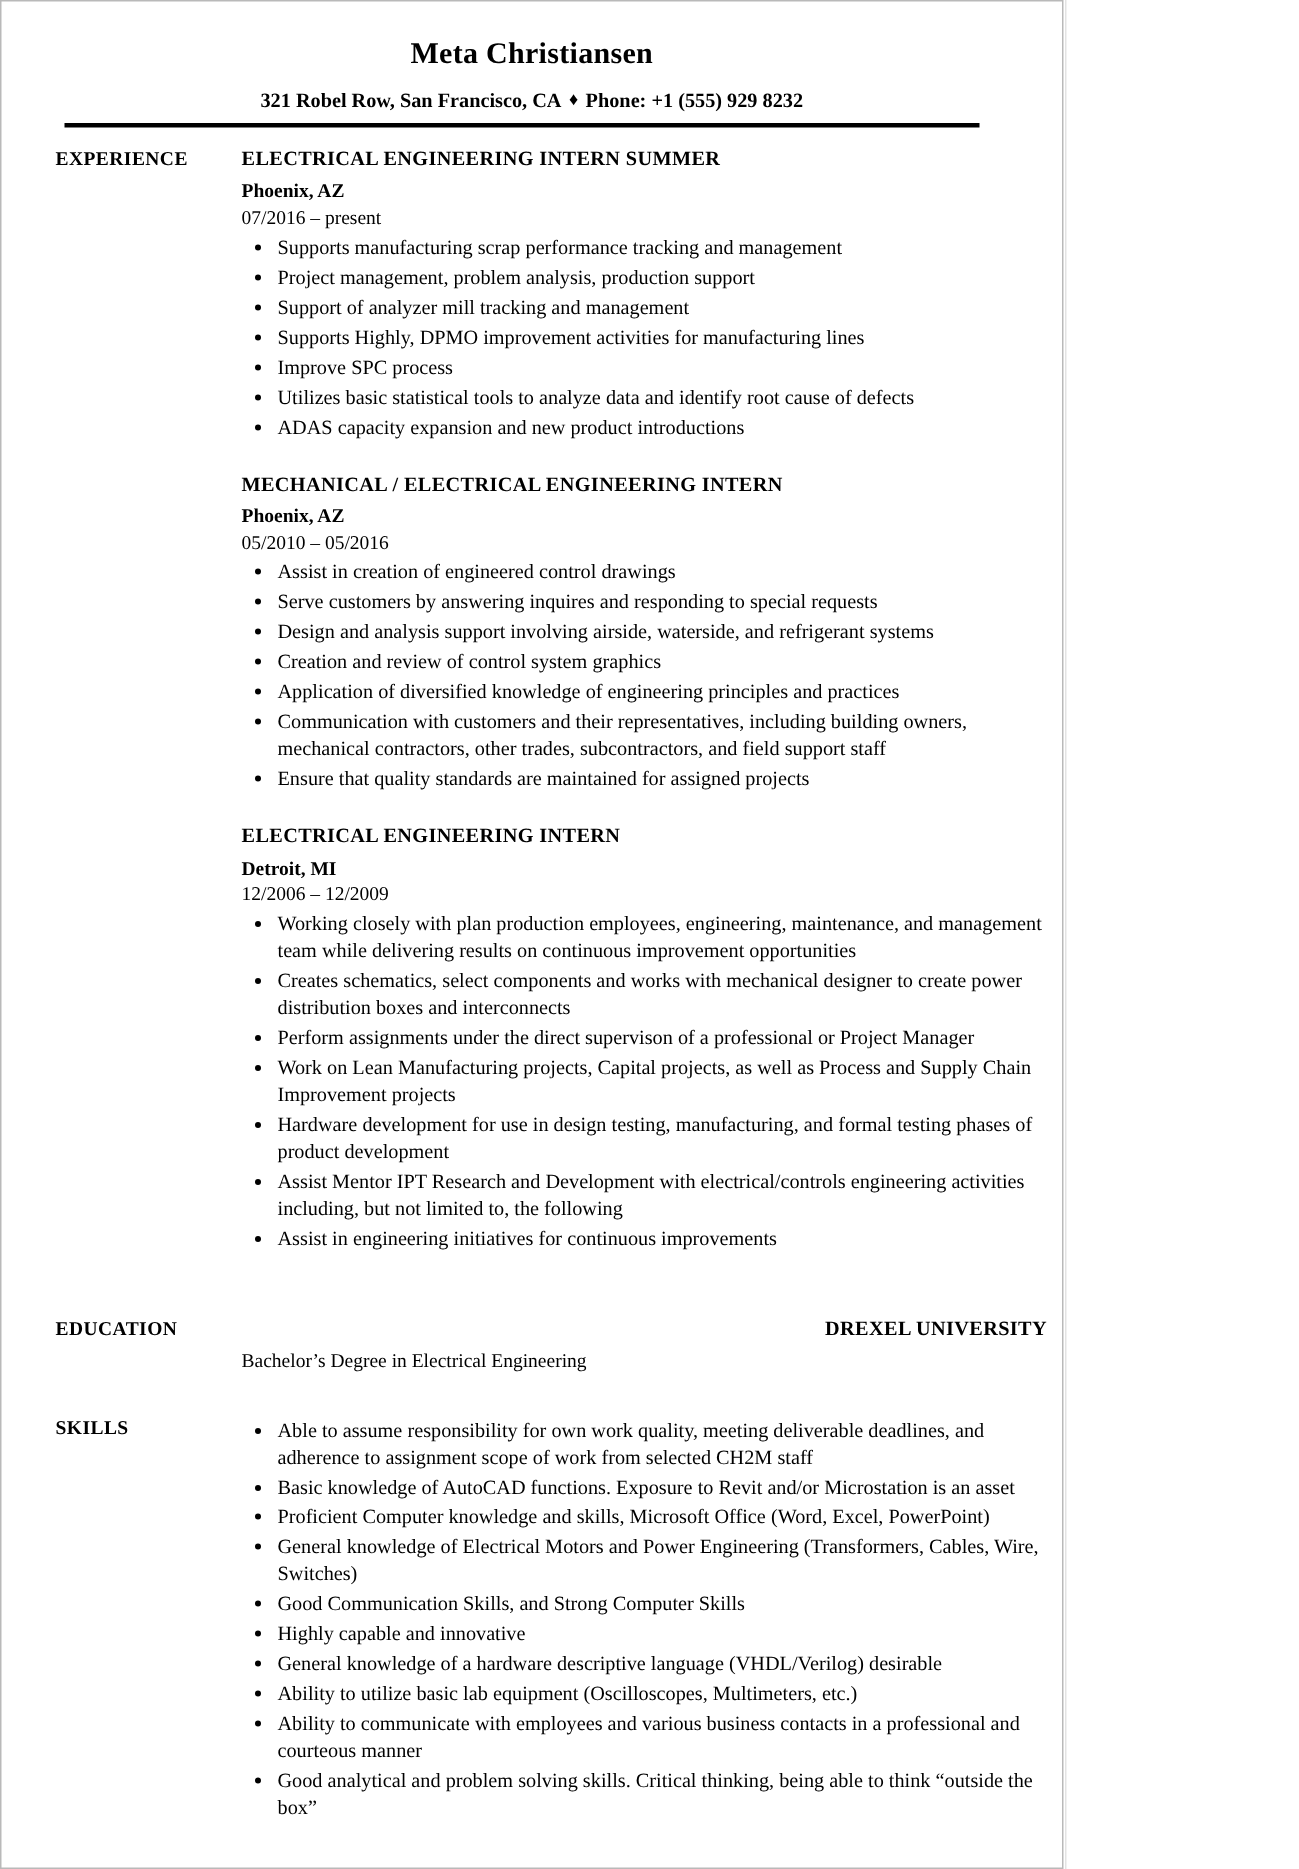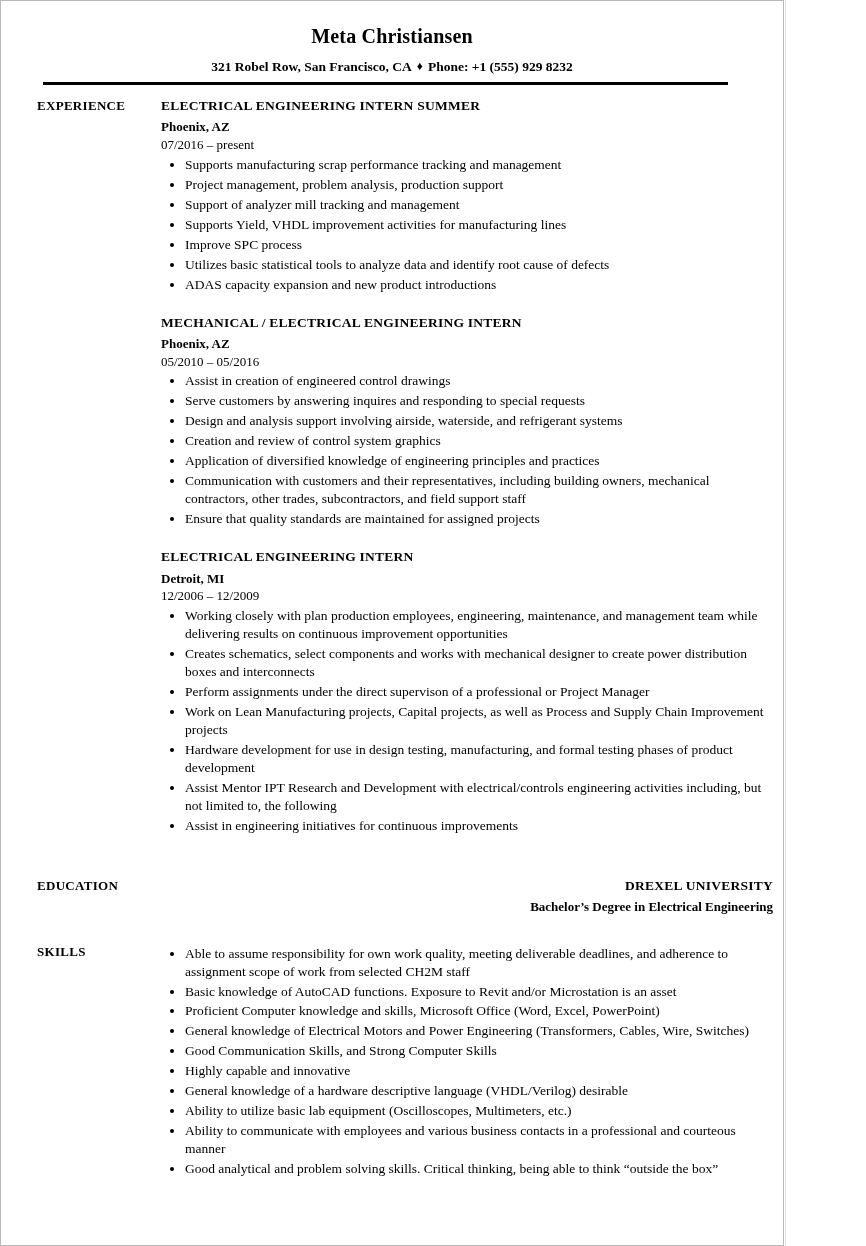--- a/index.html
+++ b/index.html
@@ -11,21 +11,21 @@
     width: 866px;
     height: 1246px;
     font-family: "Liberation Serif", "DejaVu Serif", serif;
     color: #000000;
     overflow: hidden;
   }
 
   #page {
     position: relative;
     box-sizing: border-box;
-    width: 784px;
+    width: 709px;
     height: 1246px;
     background: #ffffff;
     border: 1px solid #b9b9b9;
     outline: 1px solid #e3e3e3;
     outline-offset: 1px;
     padding: 0;
   }
 
   
   #header {
@@ -130,24 +130,23 @@
   
   .edu-school {
     font-size: 13.5px;
     font-weight: bold;
     letter-spacing: 0.25px;
     line-height: 1.3;
     text-align: right;
   }
   .edu-degree {
     font-size: 13px;
-    font-weight: bold;
+    font-weight: normal;
     line-height: 1.35;
     margin-top: 4px;
-    text-align: right;
   }
 
   
   #skills-section .section-body ul.bullets { margin-top: 0; }
 </style>
 </head>
 <body>
 
 <div id="page">
 
@@ -164,21 +163,21 @@
     <div class="section-body">
 
       <div class="job">
         <div class="job-title">ELECTRICAL ENGINEERING INTERN SUMMER</div>
         <div class="job-location">Phoenix, AZ</div>
         <div class="job-dates">07/2016 – present</div>
         <ul class="bullets">
           <li>Supports manufacturing scrap performance tracking and management</li>
           <li>Project management, problem analysis, production support</li>
           <li>Support of analyzer mill tracking and management</li>
-          <li>Supports Yield, VHDL improvement activities for manufacturing lines</li>
+          <li>Supports Highly, DPMO improvement activities for manufacturing lines</li>
           <li>Improve SPC process</li>
           <li>Utilizes basic statistical tools to analyze data and identify root cause of defects</li>
           <li>ADAS capacity expansion and new product introductions</li>
         </ul>
       </div>
 
       <div class="job">
         <div class="job-title">MECHANICAL / ELECTRICAL ENGINEERING INTERN</div>
         <div class="job-location">Phoenix, AZ</div>
         <div class="job-dates">05/2010 – 05/2016</div>

